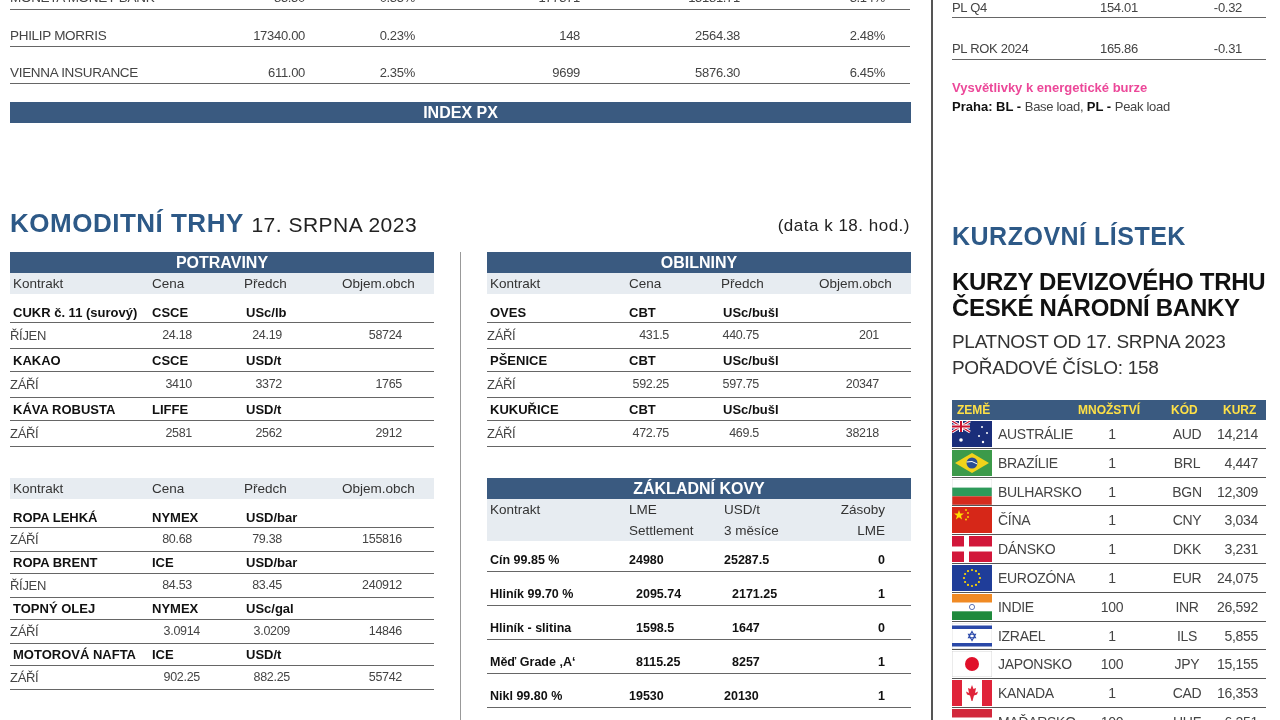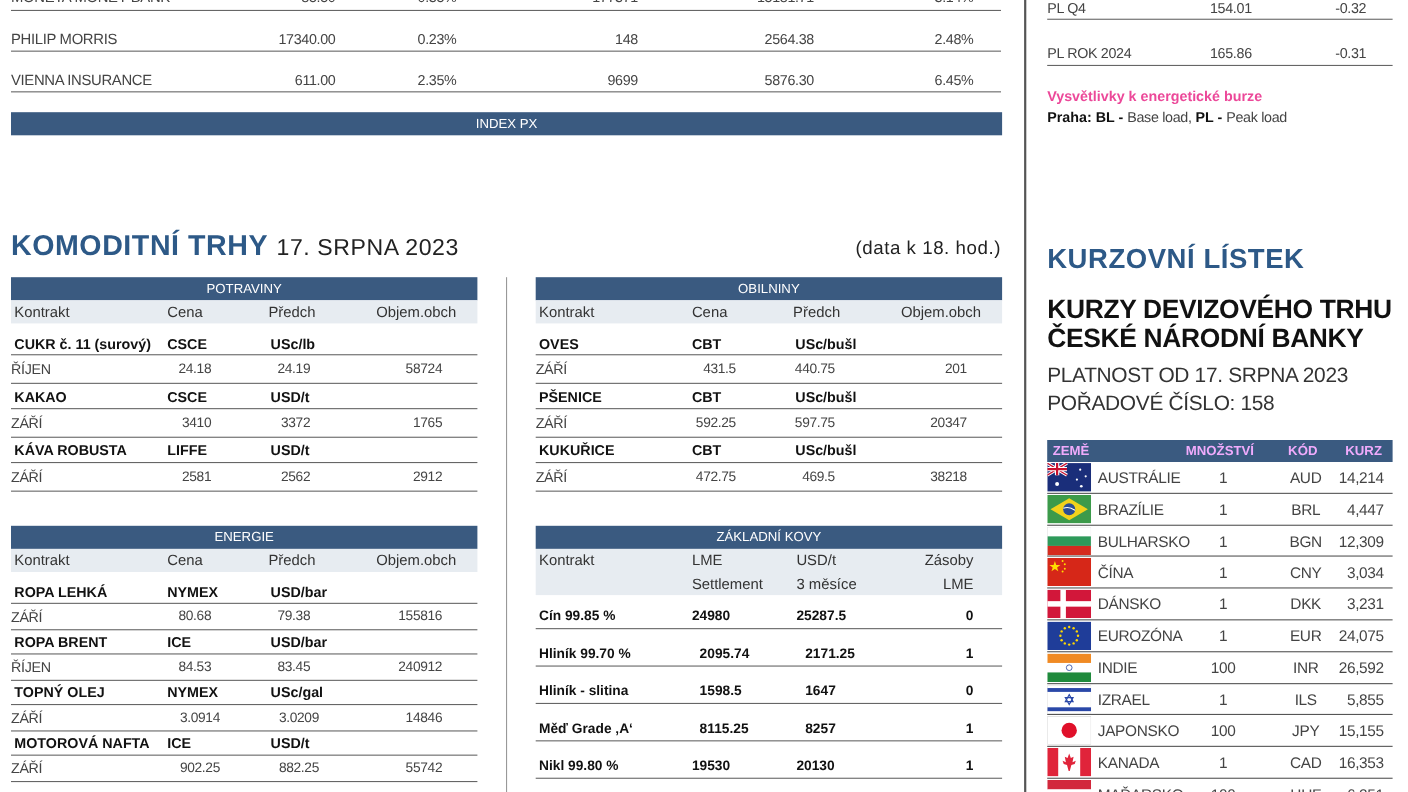--- a/index.html
+++ b/index.html
@@ -1,21 +1,21 @@
 <!DOCTYPE html>
 <html><head>
 <meta charset="utf-8">
 <style>
   * { box-sizing: border-box; margin: 0; padding: 0; }
   html, body { width: 1280px; height: 720px; overflow: hidden; background: #ffffff; }
   body { font-family: "Liberation Sans", "DejaVu Sans", sans-serif; color: #333; position: relative; font-size: 13px; }
   .abs { position: absolute; }
   .light { font-weight: 300; color: #444; letter-spacing: -0.3px; }
   .row-line { border-bottom: 1.5px solid #666; }
-  .hdr-bar { background: #3a5a80; color: #fff; font-weight: normal; text-align: center; font-size: 12px; height: 21px; line-height: 21px; }
+  .hdr-bar { background: #3a5a80; color: #fff; font-weight: bold; text-align: center; font-size: 16px; height: 21px; line-height: 21px; }
   .sub-bar { background: #e7ecf1; color: #333; font-size: 13.5px; }
   .bold { font-weight: bold; color: #111; }
   .cell { position: absolute; white-space: nowrap; }
   .r { text-align: right; }
   .c { text-align: center; }
   .big-title { color: #2d5987; font-weight: bold; font-size: 26px; letter-spacing: 0.5px; }
   .vline { position: absolute; background: #555; width: 1.5px; }
   .flag { position: absolute; left: 0; width: 40px; height: 26px; overflow: hidden; }
 </style>
 </head>
@@ -148,21 +148,20 @@
   </div>
   <div class="row-line" style="position:relative; height:26px;">
     <span class="cell light" style="left:0; top:5px;">ZÁŘÍ</span>
     <span class="cell light r" style="left:110px; width:72px; top:5px; font-size:12.5px;">472.75</span>
     <span class="cell light r" style="left:200px; width:72px; top:5px; font-size:12.5px;">469.5</span>
     <span class="cell light r" style="left:310px; width:82px; top:5px; font-size:12.5px;">38218</span>
   </div>
 </div>
 
 <div class="abs" style="left:10px; top:478px; width:424px;">
-  <div class="hdr-bar">ENERGIE</div>
   <div class="sub-bar" style="position:relative; height:21px;">
     <span class="cell" style="left:3px; top:3px;">Kontrakt</span>
     <span class="cell" style="left:142px; top:3px;">Cena</span>
     <span class="cell" style="left:234px; top:3px;">Předch</span>
     <span class="cell" style="left:332px; top:3px;">Objem.obch</span>
   </div>
   <div style="height:9px;"></div>
   <div class="row-line" style="position:relative; height:20px;">
     <span class="cell bold" style="left:3px; top:2px;">ROPA LEHKÁ</span>
     <span class="cell bold" style="left:142px; top:2px;">NYMEX</span>
@@ -279,21 +278,21 @@
     <div>KURZY DEVIZOVÉHO TRHU</div>
     <div>ČESKÉ NÁRODNÍ BANKY</div>
   </div>
   <div class="light" style="margin-top:8px; font-size:19px; line-height:26px; color:#333;">
     <div>PLATNOST OD 17. SRPNA 2023</div>
     <div>POŘADOVÉ ČÍSLO: 158</div>
   </div>
 </div>
 
 <div class="abs" style="left:952px; top:400px; width:314px;">
-  <div style="background:#3a5a80; color:#f0abfc; font-weight:bold; font-size:12px; height:20px; position:relative;">
+  <div style="background:#3a5a80; color:#fde047; font-weight:bold; font-size:12px; height:20px; position:relative;">
     <span class="cell" style="left:5px; top:3px;">ZEMĚ</span>
     <span class="cell" style="left:126px; top:3px;">MNOŽSTVÍ</span>
     <span class="cell" style="left:219px; top:3px;">KÓD</span>
     <span class="cell" style="left:271px; top:3px;">KURZ</span>
   </div>
   <div id="fx-rows">
 
     <div class="fxrow">
       <div class="flag">
         <svg width="40" height="26" viewBox="0 0 40 26">

